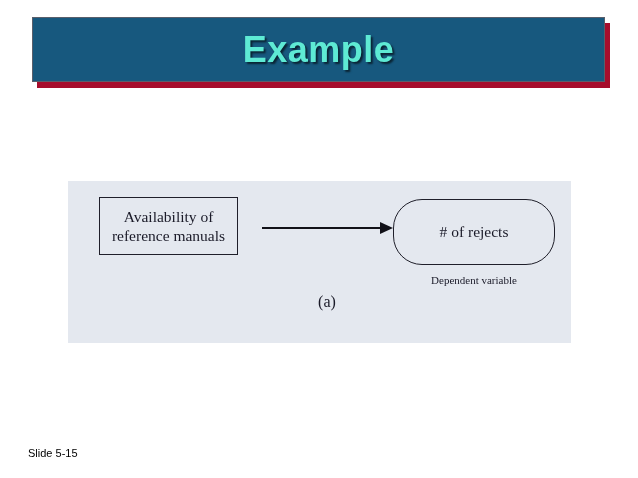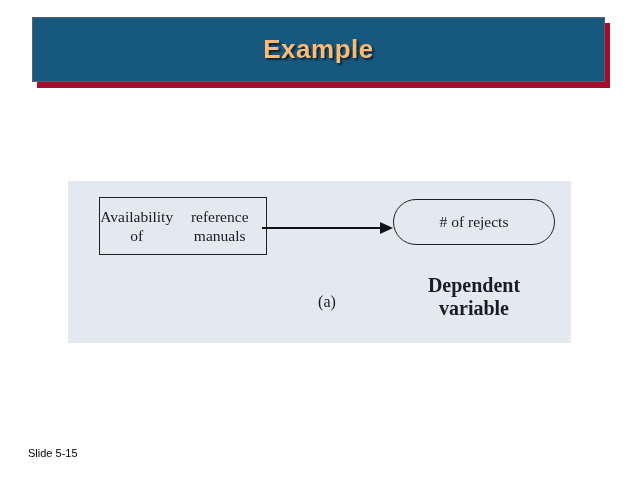--- a/index.html
+++ b/index.html
@@ -24,59 +24,60 @@
     width: 571px;
     height: 63px;
     background: var(--banner-blue, #17587E);
     border: 1px solid var(--banner-border, #5A5F6B);
     box-shadow: 5px 6px 0 0 var(--banner-shadow-red, #A60D2C);
     display: flex;
     align-items: center;
     justify-content: center;
   }
   .title-text {
-    color: #fdba74;
-    font-size: 26px;
+    color: #5eead4;
+    font-size: 36px;
     font-weight: bold;
     letter-spacing: 0.5px;
     text-shadow: 2px 2px 2px rgba(0,0,0,0.6);
   }
 
   
   .panel {
     position: absolute;
     left: 68px;
     top: 181px;
     width: 503px;
     height: 162px;
     background: var(--panel-bg, #E4E8EF);
     font-family: "Liberation Serif", serif;
     color: var(--diagram-text, #1A1A28);
   }
   .rect-node {
     position: absolute;
     left: 31px;
     top: 16px;
-    width: 168px;
+    width: 139px;
     height: 58px;
     border: 1.5px solid var(--diagram-line, #1F1F2A);
     box-sizing: border-box;
     display: flex;
+    flex-direction: column;
     align-items: center;
     justify-content: center;
     font-size: 15.5px;
     line-height: 19px;
     text-align: center;
   }
   .stadium-node {
     position: absolute;
     left: 325px;
     top: 18px;
     width: 162px;
-    height: 46px;
+    height: 66px;
     border: 1.5px solid var(--diagram-line, #1F1F2A);
     border-radius: 29px;
     box-sizing: border-box;
     display: flex;
     align-items: center;
     justify-content: center;
     font-size: 15.5px;
     text-align: center;
   }
   .arrow-line {
@@ -104,22 +105,21 @@
     width: 163px;
     text-align: center;
     font-size: 16.5px;
   }
   .label-right {
     position: absolute;
     left: 325px;
     top: 93px;
     width: 162px;
     text-align: center;
-    font-size: 20px;
-    font-weight: bold;
+    font-size: 11px;
   }
   .caption {
     position: absolute;
     left: 239px;
     top: 112px;
     width: 40px;
     text-align: center;
     font-size: 16px;
   }
 

